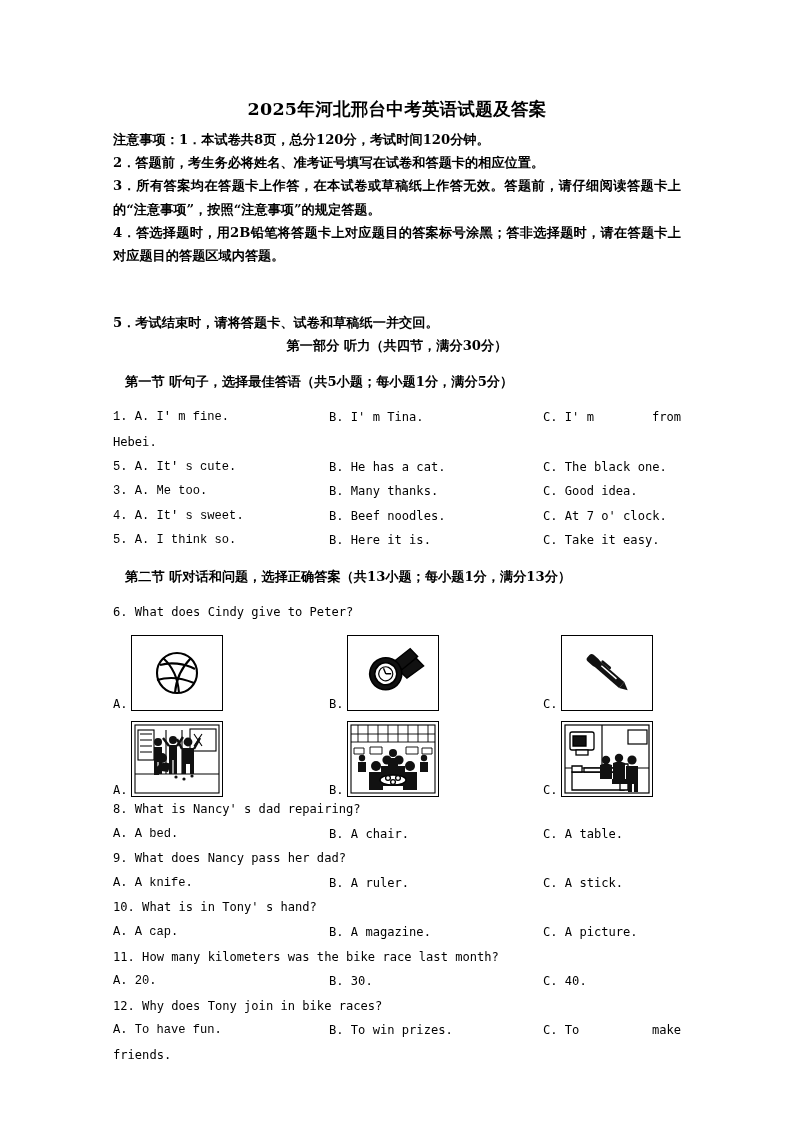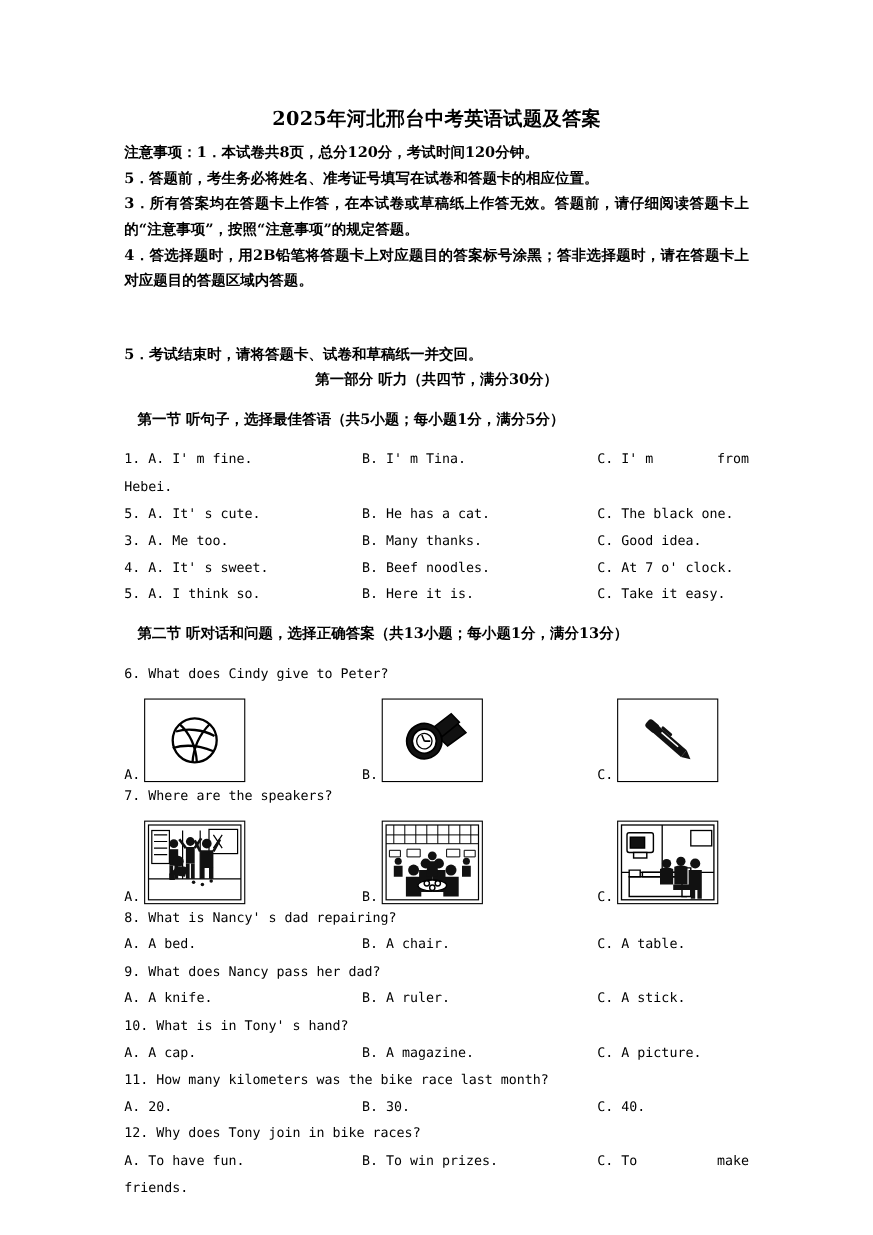--- a/index.html
+++ b/index.html
@@ -82,21 +82,21 @@
   }
   
   .opt-row {
     position: relative;
     height: 24.6px;
     font-family: "DejaVu Sans Mono", "Liberation Mono", monospace;
     font-size: 12.1px;
     line-height: 24.6px;
     white-space: pre;
   }
-  .opt-a { position: absolute; left: 0px;   top: 0; }
+  .opt-a { position: absolute; left: 0px;   top: 0; font-family: Liberation Mono, monospace; }
   .opt-b { position: absolute; left: 216px; top: 0; }
   .opt-c { position: absolute; left: 430px; top: 0; }
   
   .opt-c-split { position: absolute; left: 430px; top: 0; width: 138px; display: flex; justify-content: space-between; }
   .wrap-line {
     font-family: "DejaVu Sans Mono", "Liberation Mono", monospace;
     font-size: 12.1px;
     line-height: 24.6px;
     white-space: pre;
     margin: 0;
@@ -137,21 +137,21 @@
 </style>
 </head>
 <body>
 
 <div class="page">
   <div class="content">
 
     <h1 class="doc-title">2025年河北邢台中考英语试题及答案</h1>
 
     <p class="notice">注意事项：1．本试卷共8页，总分120分，考试时间120分钟。</p>
-    <p class="notice">5．答题前，考生务必将姓名、准考证号填写在试卷和答题卡的相应位置。</p>
+    <p class="notice">2．答题前，考生务必将姓名、准考证号填写在试卷和答题卡的相应位置。</p>
     <p class="notice">3．所有答案均在答题卡上作答，在本试卷或草稿纸上作答无效。答题前，请仔细阅读答题卡上的“注意事项”，按照“注意事项”的规定答题。</p>
     <p class="notice">4．答选择题时，用2B铅笔将答题卡上对应题目的答案标号涂黑；答非选择题时，请在答题卡上对应题目的答题区域内答题。</p>
     <p class="notice last-line">5．考试结束时，请将答题卡、试卷和草稿纸一并交回。</p>
 
     <p class="part-heading">第一部分  听力（共四节，满分30分）</p>
     <p class="section-heading">第一节  听句子，选择最佳答语（共5小题；每小题1分，满分5分）</p>
 
     <div class="opt-row">
       <span class="opt-a">1. A. I' m fine.</span>
       <span class="opt-b">B. I' m Tina.</span>
@@ -233,21 +233,20 @@
               <path d="M64 32.5 L72 36.5 L64 40.5 Z" fill="#111"></path>
               <rect x="33" y="30" width="12" height="2.6" rx="1.3" fill="#111"></rect>
               <rect x="36" y="34.5" width="20" height="1.4" fill="#fff"></rect>
             </g>
           </svg>
         </div>
       </div>
 
     </div>
 
-    <p class="q-line">7. Where are the speakers?</p>
 
     <div class="pic-row">
 
       <div class="pic-cell a">
         <span class="pic-label">A.</span>
         <div class="pic-box">
           <svg viewBox="0 0 90 74" xmlns="http://www.w3.org/2000/svg">
             <g stroke="#000" stroke-width="1.1" fill="none">
               <rect x="3" y="3" width="84" height="68"></rect>
               <path d="M3 52 H87"></path>

